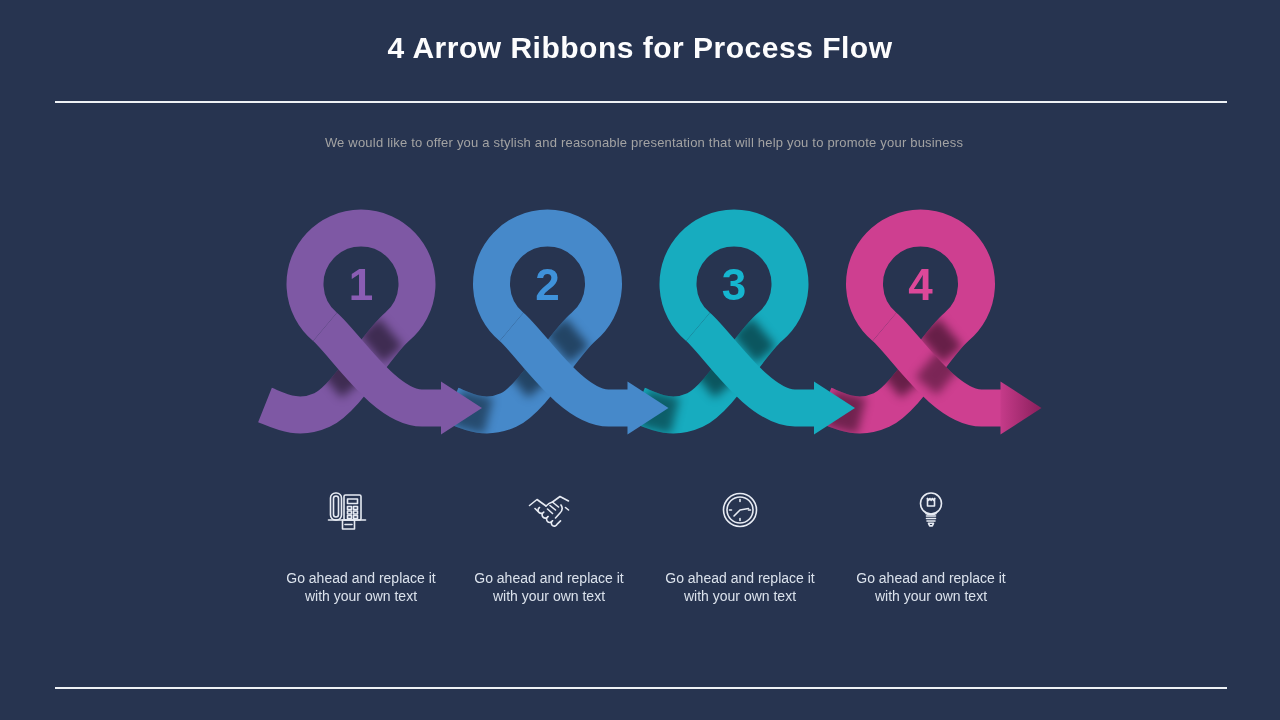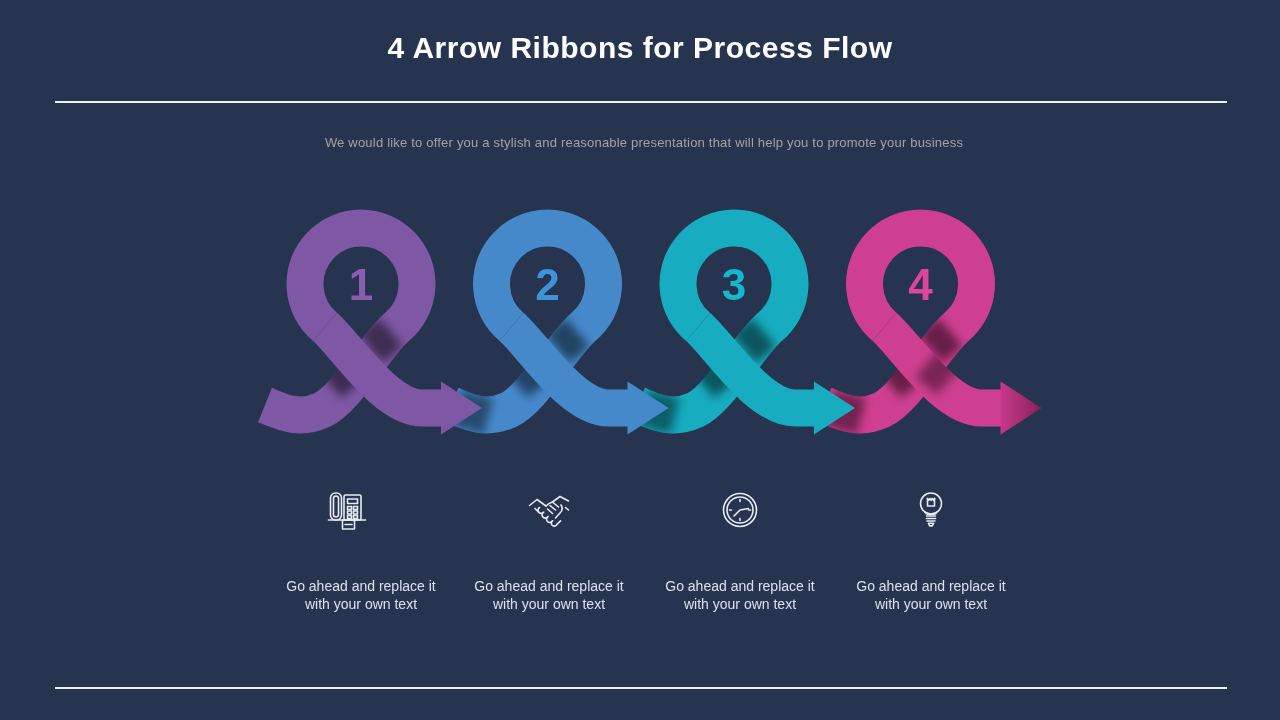--- a/index.html
+++ b/index.html
@@ -12,21 +12,21 @@
   .rule-bottom{top:687px;}
   .subtitle{position:absolute;top:135px;left:16px;width:1256px;text-align:center;
             color:#a3a3a3;font-size:13px;letter-spacing:.2px;}
   .ribbons{position:absolute;left:250px;top:200px;width:800px;height:250px;}
   .ribbons text{font-family:"Liberation Sans",sans-serif;}
   .feature{position:absolute;top:486px;width:200px;text-align:center;}
   .feature .icon{display:inline-block;width:48px;height:48px;}
   .feature:nth-of-type(2) .icon{transform:translateX(-3px);}
   .feature:nth-of-type(3) .icon{transform:translateX(-8px);}
   .feature:nth-of-type(4) .icon{transform:translateX(-14px);}
-  .feature .lines{margin-top:40px;font-size:14px;line-height:17.5px;color:#dbe2ec;}
+  .feature .lines{margin-top:32px;font-size:14px;line-height:17.5px;color:#dbe2ec;}
   .icon svg{stroke:#e7ebf3;fill:none;stroke-width:1.6;stroke-linecap:round;stroke-linejoin:round;}
 </style>
 </head>
 <body>
 
 <div class="slide">
 
   <div class="title">4 Arrow Ribbons for Process Flow</div>
   <div class="rule rule-top"></div>
   <div class="subtitle">We would like to offer you a stylish and reasonable presentation that will help you to promote your business</div>

